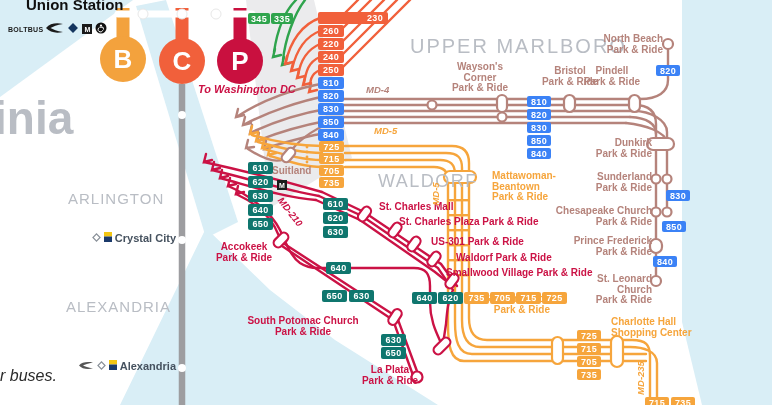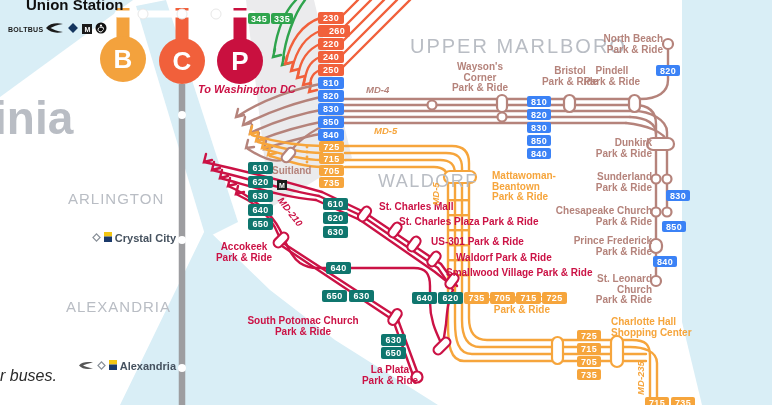--- a/index.html
+++ b/index.html
@@ -293,22 +293,22 @@
 
 <div class="lbl road" style="left:366px;top:85px;color:#B5837B;">MD-4</div>
 <div class="lbl road" style="left:374px;top:126px;color:#F6A53C;">MD-5</div>
 <div class="lbl road rot" style="left:436px;top:194px;color:#F6A53C;">MD-5</div>
 <div class="lbl road" style="left:268px;top:206px;color:#CB1245;transform:translate(-50%,-50%) rotate(52deg);left:290px;top:212px;">MD-210</div>
 <div class="lbl road rot" style="left:641px;top:378px;color:#F6A53C;">MD-235</div>
 
 <span class="bdg bg-green" style="left:248px;top:13px;width:22px;height:11px;">345</span>
 <span class="bdg bg-green" style="left:271px;top:13px;width:22px;height:11px;">335</span>
 
-<span class="bdg bg-verm" style="left:318px;top:12px;width:26px;height:12px;">230</span>
-<span class="bdg bg-verm" style="left:318px;top:25px;width:26px;height:12px;padding-left:6px;">260</span>
+<span class="bdg bg-verm" style="left:318px;top:12px;width:26px;height:12px;padding-left:44px;">230</span>
+<span class="bdg bg-verm" style="left:318px;top:25px;width:26px;height:12px;">260</span>
 <span class="bdg bg-verm" style="left:318px;top:38px;width:26px;height:12px;">220</span>
 <span class="bdg bg-verm" style="left:318px;top:51px;width:26px;height:12px;">240</span>
 <span class="bdg bg-verm" style="left:318px;top:64px;width:26px;height:12px;">250</span>
 
 <span class="bdg bg-brown" style="left:318px;top:77px;width:26px;height:12px;">810</span>
 <span class="bdg bg-brown" style="left:318px;top:90px;width:26px;height:12px;">820</span>
 <span class="bdg bg-brown" style="left:318px;top:103px;width:26px;height:12px;">830</span>
 <span class="bdg bg-brown" style="left:318px;top:116px;width:26px;height:12px;">850</span>
 <span class="bdg bg-brown" style="left:318px;top:129px;width:26px;height:12px;">840</span>
 

